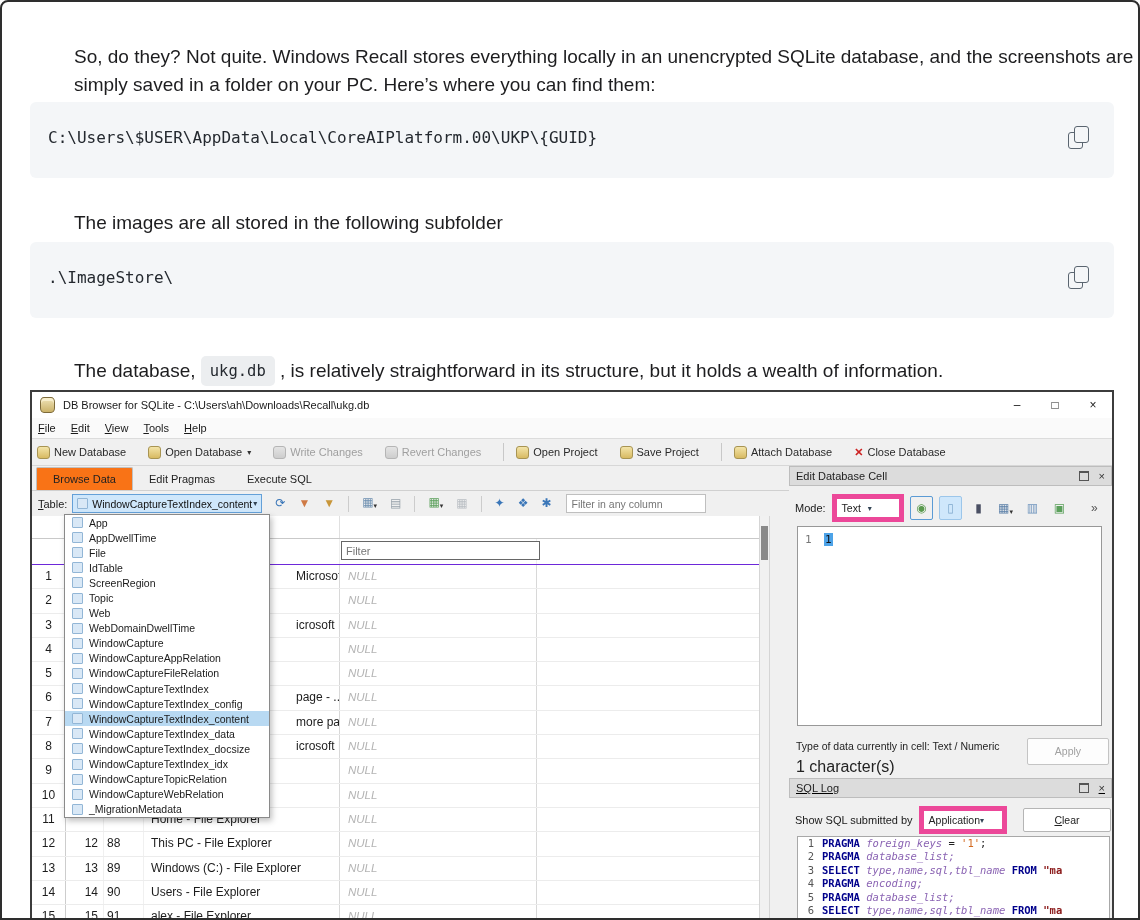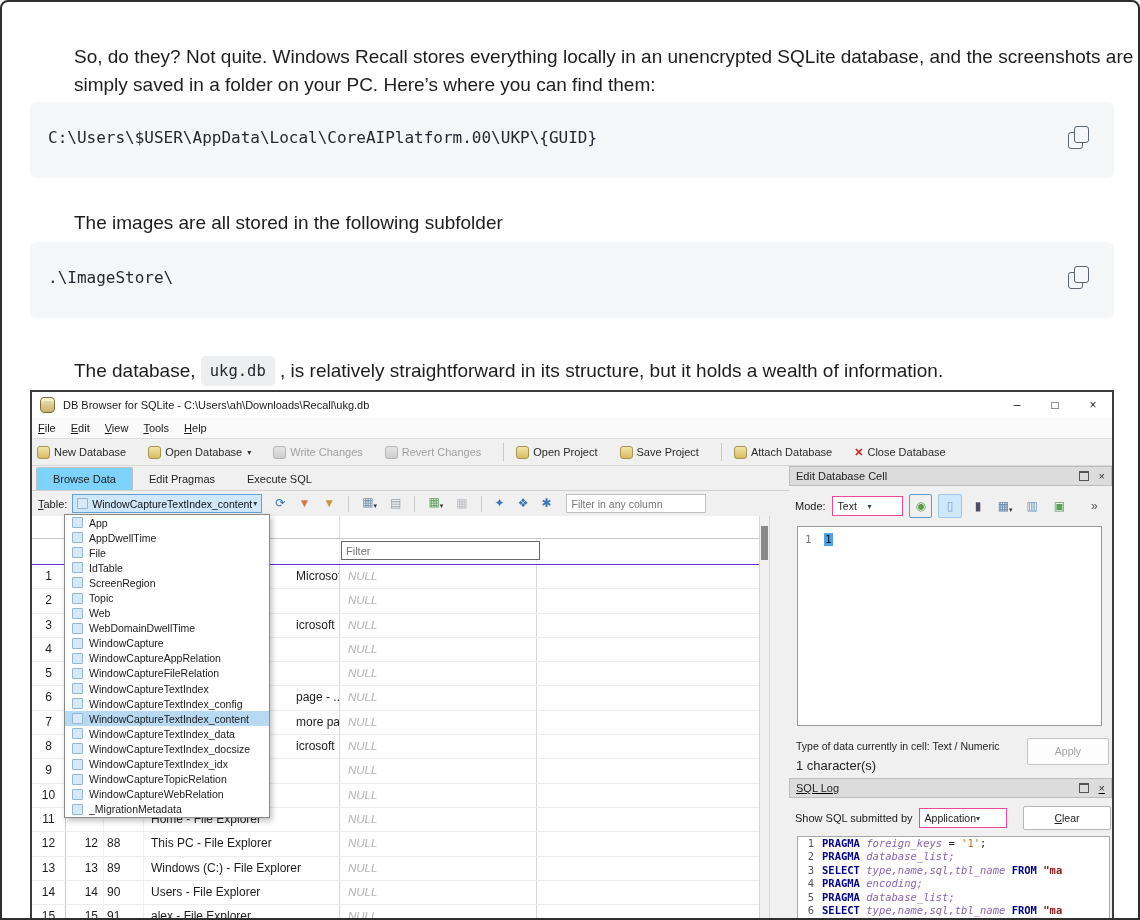--- a/index.html
+++ b/index.html
@@ -32,21 +32,21 @@
   .tb-btn{display:flex;align-items:center;font-size:11px;color:#2a2a2a;margin-right:22px;cursor:pointer;white-space:nowrap;}
   .tb-btn.disabled{color:#9f9f9f;}
   .tb-ic{width:11px;height:11px;border-radius:3px;margin-right:4px;border:1px solid #a89452;background:linear-gradient(#f3e4a8,#d8ba62);}
   .tb-btn.disabled .tb-ic{border-color:#b5b5b5;background:linear-gradient(#e4e4e4,#cdcdcd);}
   .tb-x{color:#cc2222;font-weight:bold;font-size:11px;margin-right:4px;}
   .tb-arrow{font-size:8px;color:#333;margin-left:5px;}
   .tb-sep{width:1px;height:18px;background:#c8c8c8;margin:0 12px 0 0;}
 
   .tabbar{position:absolute;left:0;top:74px;width:100%;height:25px;background:#f0f0f0;border-bottom:1px solid #d0d0d0;display:flex;align-items:flex-end;padding-left:4px;box-sizing:border-box;}
   .tab{font-size:11px;color:#222;padding:5px 16px 5px 16px;cursor:pointer;}
-  .tab.active{background:#7dd3fc;border:1px solid #c0c0c0;border-bottom:none;border-radius:2px 2px 0 0;}
+  .tab.active{background:#f97316;border:1px solid #c0c0c0;border-bottom:none;border-radius:2px 2px 0 0;}
 
   .browsebar{position:absolute;left:0;top:99px;width:727px;height:25px;background:#f0f0f0;display:flex;align-items:center;box-sizing:border-box;padding-left:6px;}
   .lbl{font-size:11px;color:#1a1a1a;}
   .combobox{width:190px;height:19px;margin-left:5px;background:#cfe7fb;border:1px solid #64a0d8;display:flex;align-items:center;box-sizing:border-box;padding:0 4px;cursor:pointer;}
   .combobox .txt{font-size:10.5px;color:#111;margin-left:4px;flex:1;white-space:nowrap;overflow:hidden;}
   .tbl-ic{width:9px;height:9px;background:#d9e8f6;border:1px solid #92b6d6;border-radius:1px;flex:none;}
   .cb-arrow{font-size:8px;color:#345;}
   .mini-ic{font-size:12px;margin-left:13px;cursor:pointer;line-height:19px;}
   .mini-sep{width:1px;height:16px;background:#cccccc;margin-left:13px;}
   .mini-arrow{font-size:7px;color:#333;vertical-align:-2px;}
@@ -77,30 +77,30 @@
   .dd-item .tbl-ic{margin-right:6px;}
   .dd-item.sel{background:#b8d9f2;}
 
   
   .rpanel{position:absolute;left:757px;top:74px;right:0;bottom:0;background:#f0f0f0;}
   .phead{height:20px;background:#dcdcdc;border:1px solid #bdbdbd;display:flex;align-items:center;padding:0 6px;box-sizing:border-box;}
   .phead .t{font-size:11px;color:#222;flex:1;}
   .float-ic{width:8px;height:7px;border:1px solid #555;border-top:2px solid #555;margin-right:10px;cursor:pointer;}
   .x-ic{font-size:11px;color:#333;cursor:pointer;}
   .moderow{position:absolute;left:6px;top:28px;display:flex;align-items:center;width:310px;}
-  .modesel{width:80px;height:20px;border:1px solid #ec4899;background:#fff;margin-left:6px;font-size:10.5px;color:#222;display:flex;align-items:center;padding:0 5px;box-sizing:border-box;cursor:pointer;}
+  .modesel{width:80px;height:28px;border:5px solid #ec4899;background:#fff;margin-left:6px;font-size:10.5px;color:#222;display:flex;align-items:center;padding:0 5px;box-sizing:border-box;cursor:pointer;}
   .modesel span{flex:1;}
   .cell-ic{width:24px;height:22px;margin-left:6px;text-align:center;line-height:22px;font-size:12px;cursor:pointer;border-radius:2px;}
   .cell-ic.active-border{border:1px solid #5b9bd5;}
   .cell-ic.active-fill{background:#cfe7fb;border:1px solid #9cc6ea;}
   .editor{position:absolute;left:8px;top:60px;width:303px;height:198px;background:#fff;border:1px solid #989898;}
   .editor .ln{position:absolute;left:7px;top:6px;font-family:"DejaVu Sans Mono",monospace;font-size:11px;color:#777;}
   .editor .val{position:absolute;left:26px;top:6px;font-family:"DejaVu Sans Mono",monospace;font-size:11px;color:#10121a;background:#4da3e8;padding:0 1px;}
   .typeinfo{position:absolute;left:7px;top:274px;font-size:10.5px;color:#222;}
-  .charcount{position:absolute;left:7px;top:292px;font-size:13px;color:#222;}
+  .charcount{position:absolute;left:7px;top:292px;font-size:16px;color:#222;}
   .applybtn{position:absolute;left:238px;top:272px;width:80px;height:25px;background:#fdfdfd;border:1px solid #c4c4c4;border-radius:2px;font-size:10.5px;color:#a0a0a0;text-align:center;line-height:25px;cursor:pointer;}
   .sqlhead{position:absolute;left:0;top:312px;width:100%;text-decoration:underline;}
   .showrow{position:absolute;left:6px;top:340px;display:flex;align-items:center;width:316px;}
   .clearbtn{width:86px;height:22px;background:#fff;border:1px solid #b5b5b5;border-radius:2px;font-size:10.5px;color:#222;text-align:center;line-height:22px;cursor:pointer;margin-left:auto;}
   .sqlbox{position:absolute;left:8px;top:370px;width:311px;bottom:0;background:#fff;border:1px solid #a8a8a8;overflow:hidden;}
   .sqlline{display:flex;font-family:"DejaVu Sans Mono",monospace;font-size:10.5px;line-height:13.4px;white-space:pre;}
   .sqlline .no{width:16px;text-align:right;color:#555;margin-right:8px;flex:none;}
   .kw{color:#00008b;font-weight:bold;}
   .idn{color:#8a63b3;font-style:italic;}
   .opr{color:#222;}

